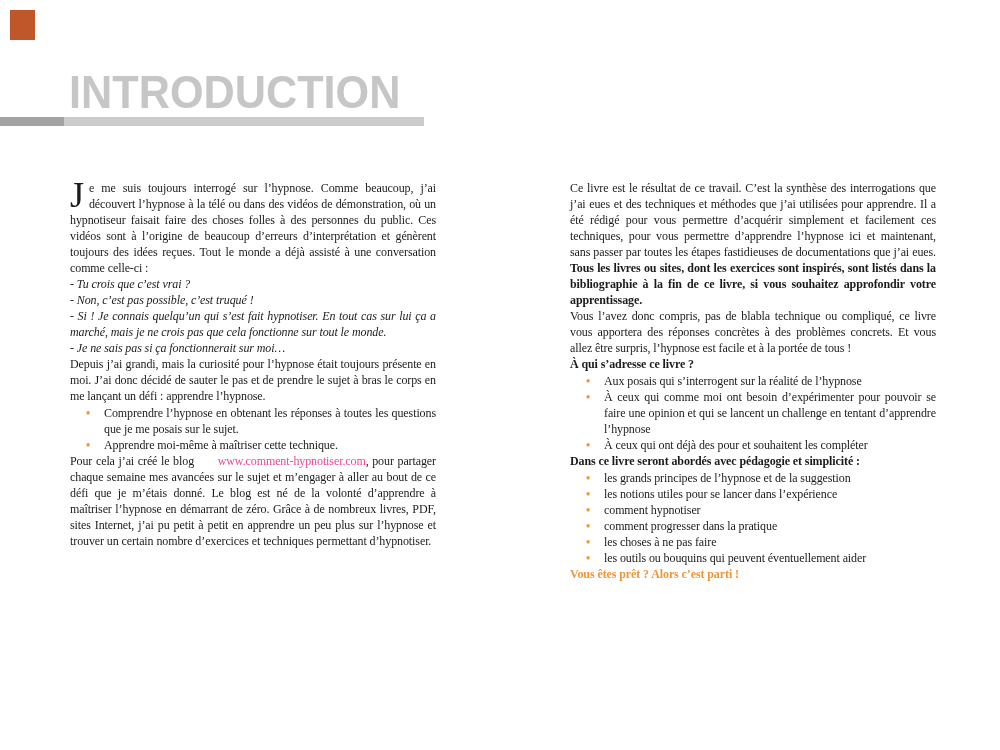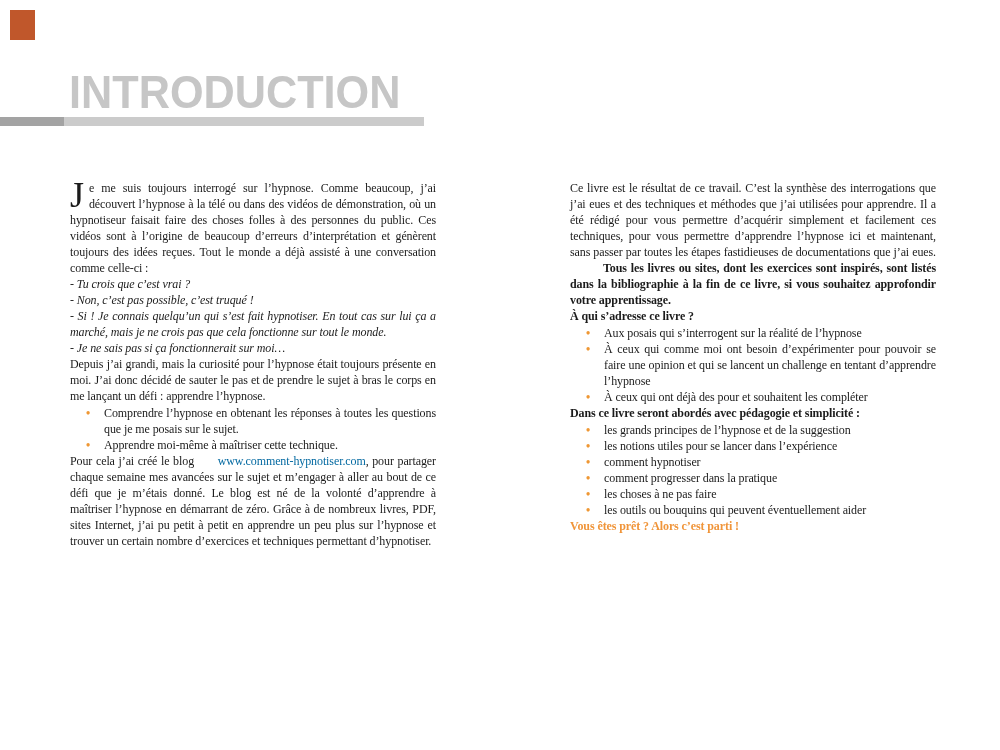--- a/index.html
+++ b/index.html
@@ -22,29 +22,29 @@
     font-size:12px; line-height:16px; color:#1b1b1b;
     text-align:justify; letter-spacing:-0.1px; hyphens:auto;
   }
   .col-left { left:70px; }
   .col-right { left:570px; }
   .col p { margin:0; }
   .para-gap { margin-top:16px; }
   .heading { font-weight:700; margin-top:18px; }
   .dropcap { float:left; font-size:36px; line-height:30px; padding-right:5px; }
   .dialogue { font-style:italic; }
-  .blog-link { color:#0369a1; text-decoration:none; cursor:pointer;margin-left:20px; }
+  .blog-link { color:#ec4899; text-decoration:none; cursor:pointer;margin-left:20px; }
   ul.bullets { list-style:none; margin:1px 0 0 0; padding:0; }
   ul.bullets li { position:relative; padding-left:34px; }
   ul.bullets li::before {
     content:"\2022"; position:absolute; left:16px; top:0;
     color:#ef9733; font-weight:700;
   }
   .cta { margin-top:18px; font-weight:700; color:#f0953a; }
-  strong { font-weight:700;margin-left:33px; }
+  strong { font-weight:700; }
 
   .page-number {
     position:absolute; top:696px; font-family:"Liberation Sans", sans-serif;
     font-weight:700; font-size:15px; color:#8d8d8d;
   }
   .pn-left { left:32px; }
   .pn-right { right:62px; }
   .footer-label {
     position:absolute; top:699px; font-family:"Liberation Sans", sans-serif;
     font-size:12px; color:#bcbcbc; letter-spacing:0.4px; white-space:nowrap;margin-left:16px;
@@ -74,20 +74,21 @@
     <p class="para-gap">Depuis j’ai grandi, mais la curiosité pour l’hypnose était toujours présente en moi. J’ai donc décidé de sauter le pas et de prendre le sujet à bras le corps en me lançant un défi : apprendre l’hypnose.</p>
     <ul class="bullets">
       <li>Comprendre l’hypnose en obtenant les réponses à toutes les questions que je me posais sur le sujet.</li>
       <li>Apprendre moi-même à maîtriser cette technique.</li>
     </ul>
     <p class="para-gap"><span>Pour cela j’ai créé le blog </span><a class="blog-link">www.comment-hypnotiser.com</a><span>, pour partager chaque semaine mes avancées sur le sujet et m’engager à aller au bout de ce défi que je m’étais donné. Le blog est né de la volonté d’apprendre à maîtriser l’hypnose en démarrant de zéro. Grâce à de nombreux livres, PDF, sites Internet, j’ai pu petit à petit en apprendre un peu plus sur l’hypnose et trouver un certain nombre d’exercices et techniques permettant d’hypnotiser.</span></p>
   </div>
 
   <div class="col col-right">
     <p><span>Ce livre est le résultat de ce travail. C’est la synthèse des interrogations que j’ai eues et des techniques et méthodes que j’ai utilisées pour apprendre. Il a été rédigé pour vous permettre d’acquérir simplement et facilement ces techniques, pour vous permettre d’apprendre l’hypnose ici et maintenant, sans passer par toutes les étapes fastidieuses de documentations que j’ai eues. </span><strong>Tous les livres ou sites, dont les exercices sont inspirés, sont listés dans la bibliographie à la fin de ce livre, si vous souhaitez approfondir votre apprentissage.</strong></p>
+    <p>Vous l’avez donc compris, pas de blabla technique ou compliqué, ce livre vous apportera des réponses concrètes à des problèmes concrets. Et vous allez être surpris, l’hypnose est facile et à la portée de tous !</p>
     <p class="heading">À qui s’adresse ce livre ?</p>
     <ul class="bullets">
       <li>Aux posais qui s’interrogent sur la réalité de l’hypnose</li>
       <li>À ceux qui comme moi ont besoin d’expérimenter pour pouvoir se faire une opinion et qui se lancent un challenge en tentant d’apprendre l’hypnose</li>
       <li>À ceux qui ont déjà des pour et souhaitent les compléter</li>
     </ul>
     <p class="heading">Dans ce livre seront abordés avec pédagogie et simplicité :</p>
     <ul class="bullets">
       <li>les grands principes de l’hypnose et de la suggestion</li>
       <li>les notions utiles pour se lancer dans l’expérience</li>

